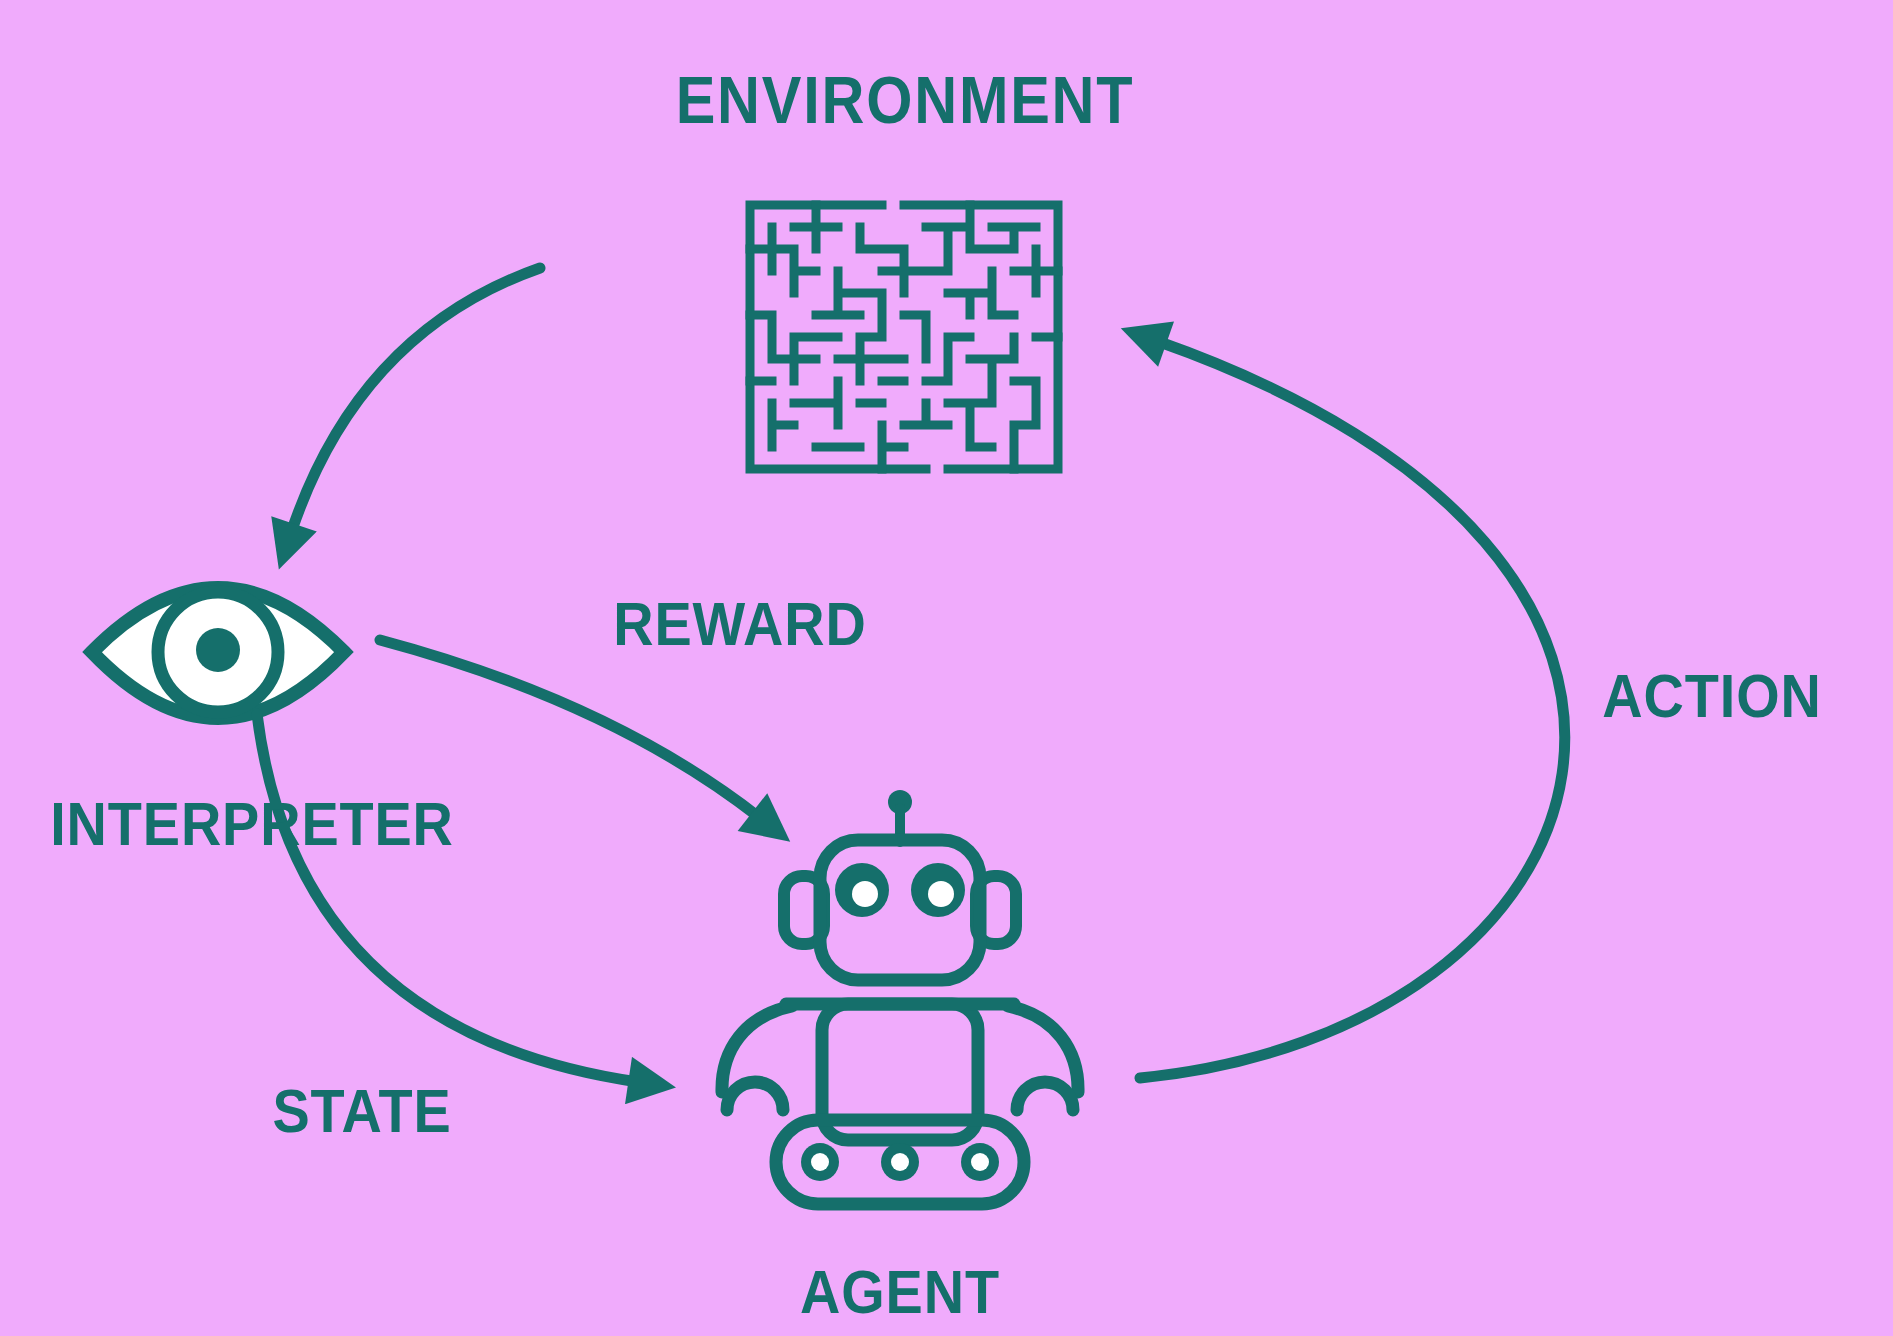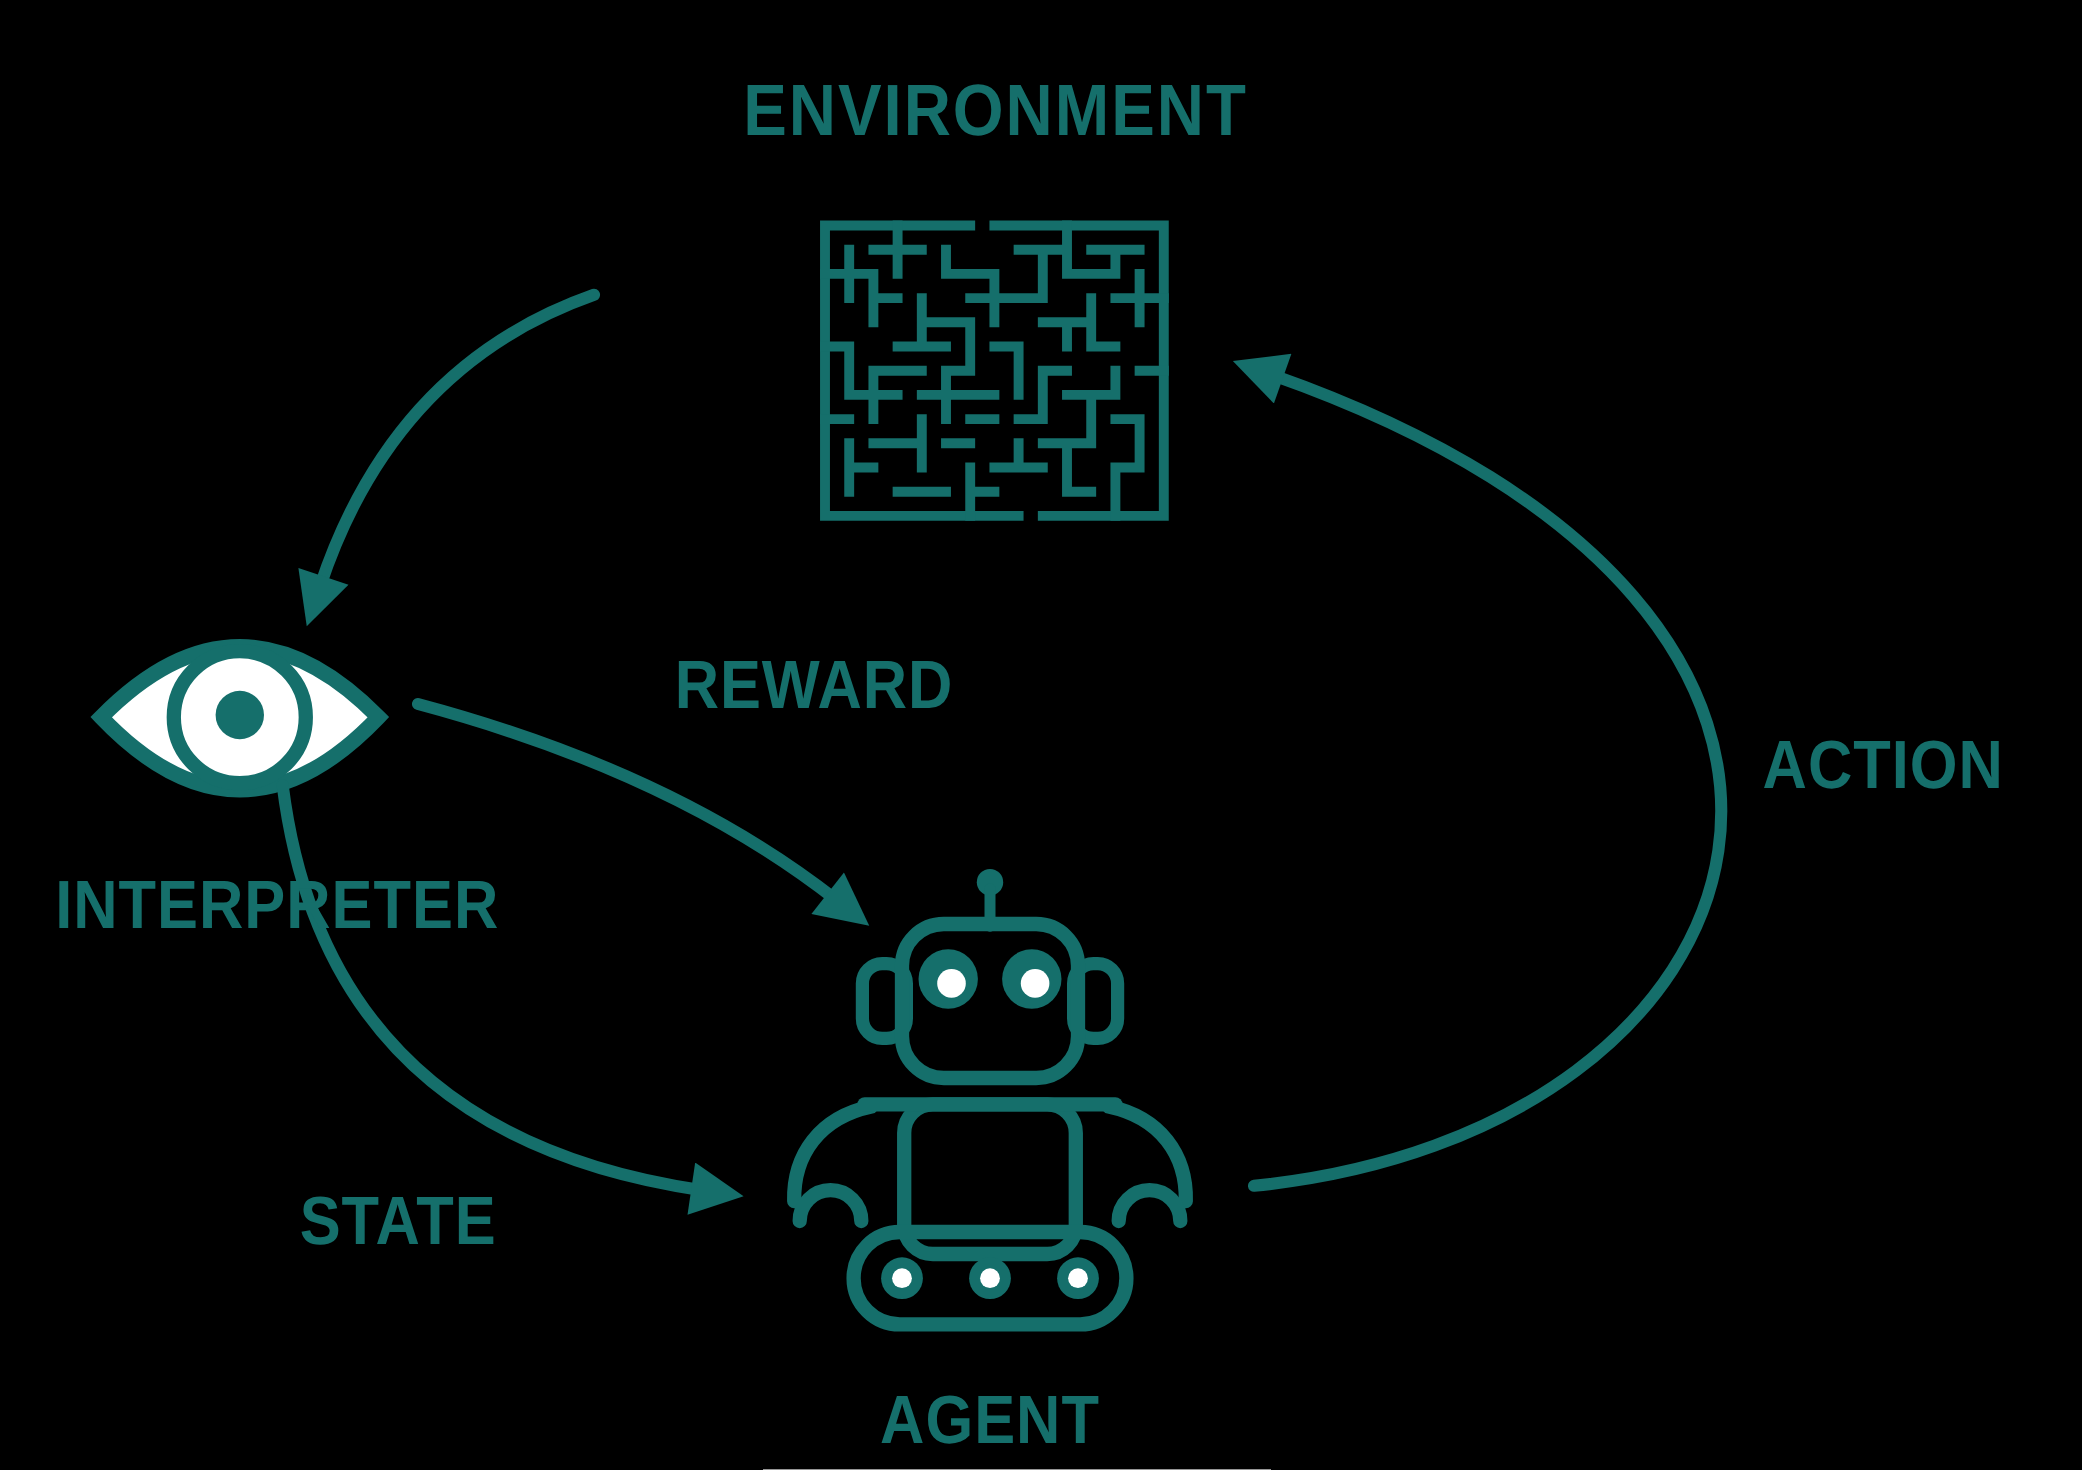--- a/index.html
+++ b/index.html
@@ -1,21 +1,21 @@
 <!DOCTYPE html>
 <html style="--accent: #156f6b;"><head>
 <meta charset="utf-8">
 <style>
   :root { --accent: #156f6b; }
   html, body { margin: 0; padding: 0; background: #ffffff; }
   .canvas {
     position: relative;
     width: 1893px;
     height: 1336px;
-    background: #000000;
+    background: #f0abfc;
     font-family: "Liberation Sans", sans-serif;
     overflow: hidden;
   }
   .diagram-svg { position: absolute; left: 0; top: 0; }
   .label {
     position: absolute;
     color: var(--accent);
     font-weight: 700;
     font-size: 62px;
     letter-spacing: 1px;

